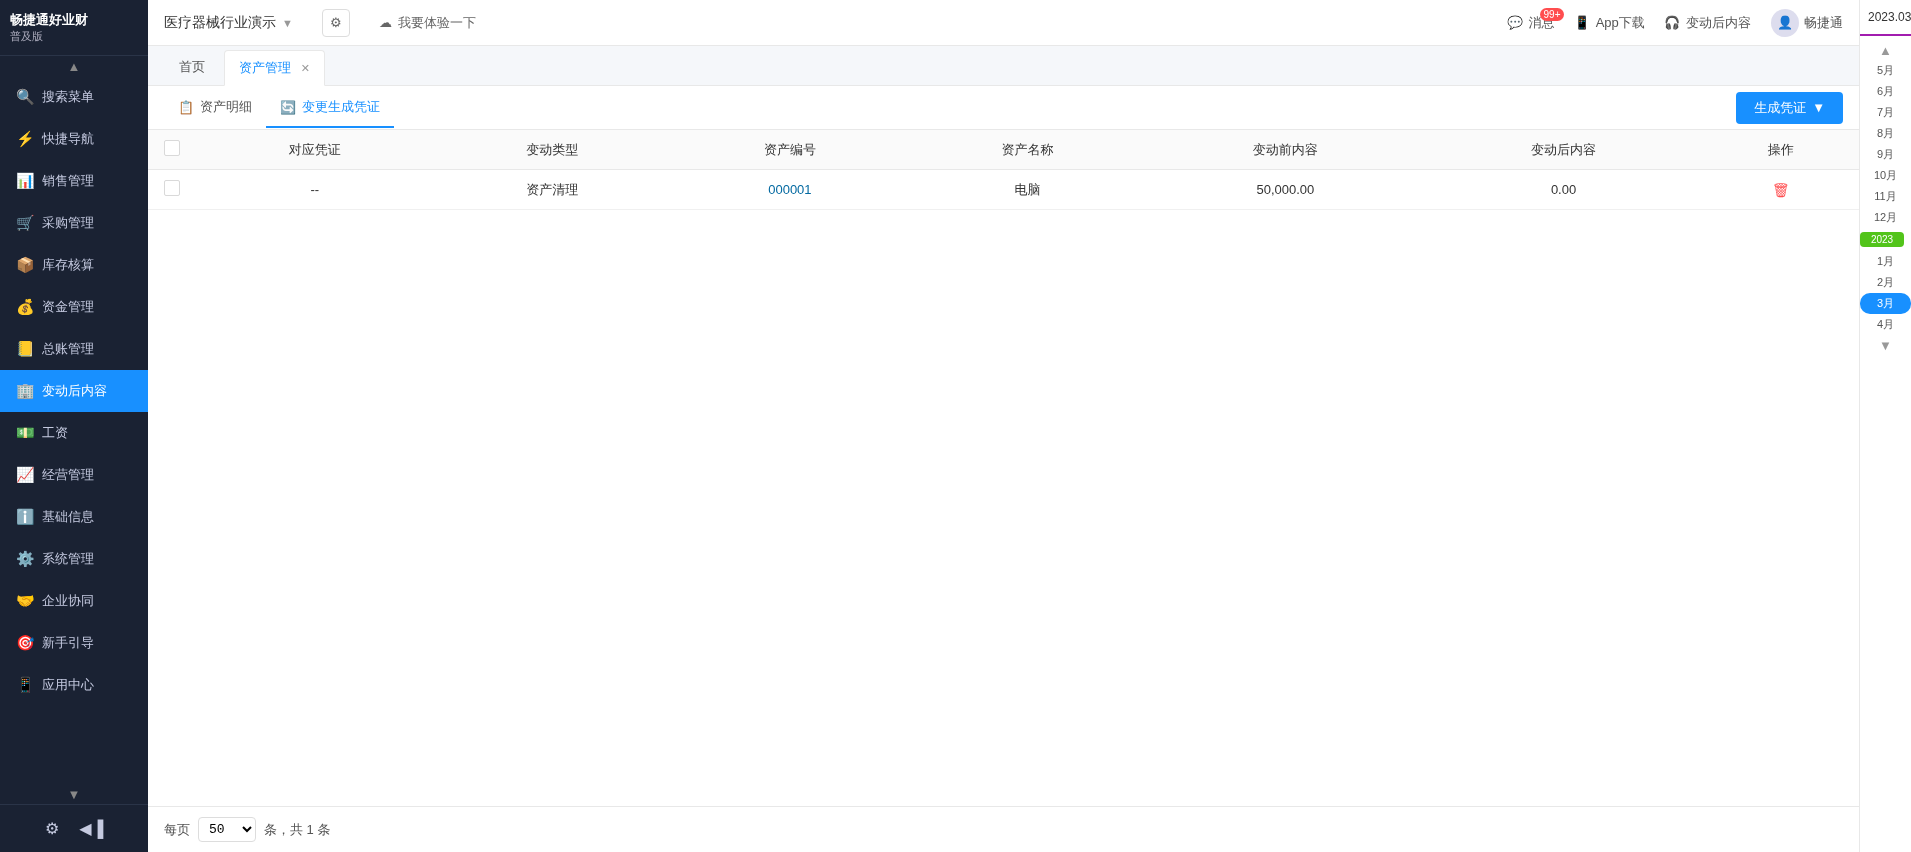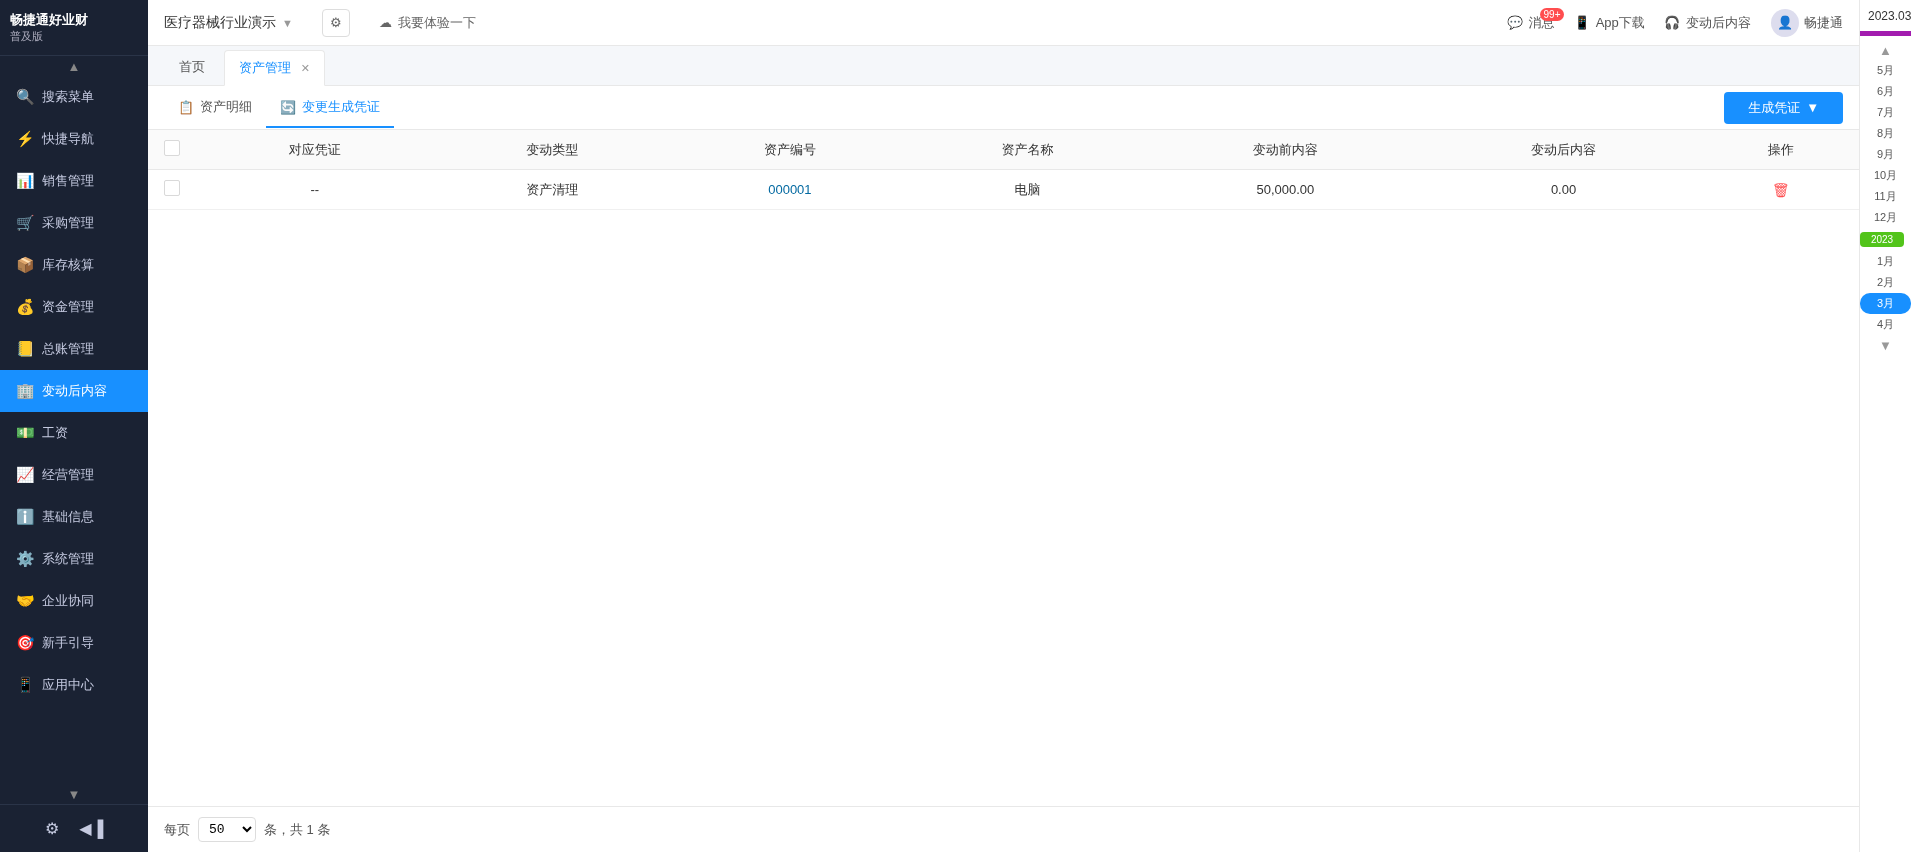--- a/index.html
+++ b/index.html
@@ -228,21 +228,21 @@
       display: inline-flex;
       align-items: center;
       justify-content: center;
     }
     .generate-btn {
       margin-left: auto;
       background: #1890ff;
       color: #fff;
       border: none;
       border-radius: 4px;
-      padding: 7px 24px;
+      padding: 7px 18px;
       font-size: 13px;
       cursor: pointer;
       display: flex;
       align-items: center;
       gap: 6px;
     }
 
     
     .table-wrapper {
       flex: 1;
@@ -301,21 +301,21 @@
       display: flex;
       flex-direction: column;
       flex-shrink: 0;
       position: relative;
     }
     .right-panel-header {
       display: flex;
       align-items: center;
       justify-content: space-between;
       padding: 6px 8px;
-      border-bottom: 5px solid #a21caf;
+      border-bottom: 2px solid #a21caf;
       height: 36px;
     }
     .right-panel-title {
       font-size: 12px;
       color: #333;
       white-space: nowrap;
     }
     .timeline {
       flex: 1;
       overflow-y: auto;

